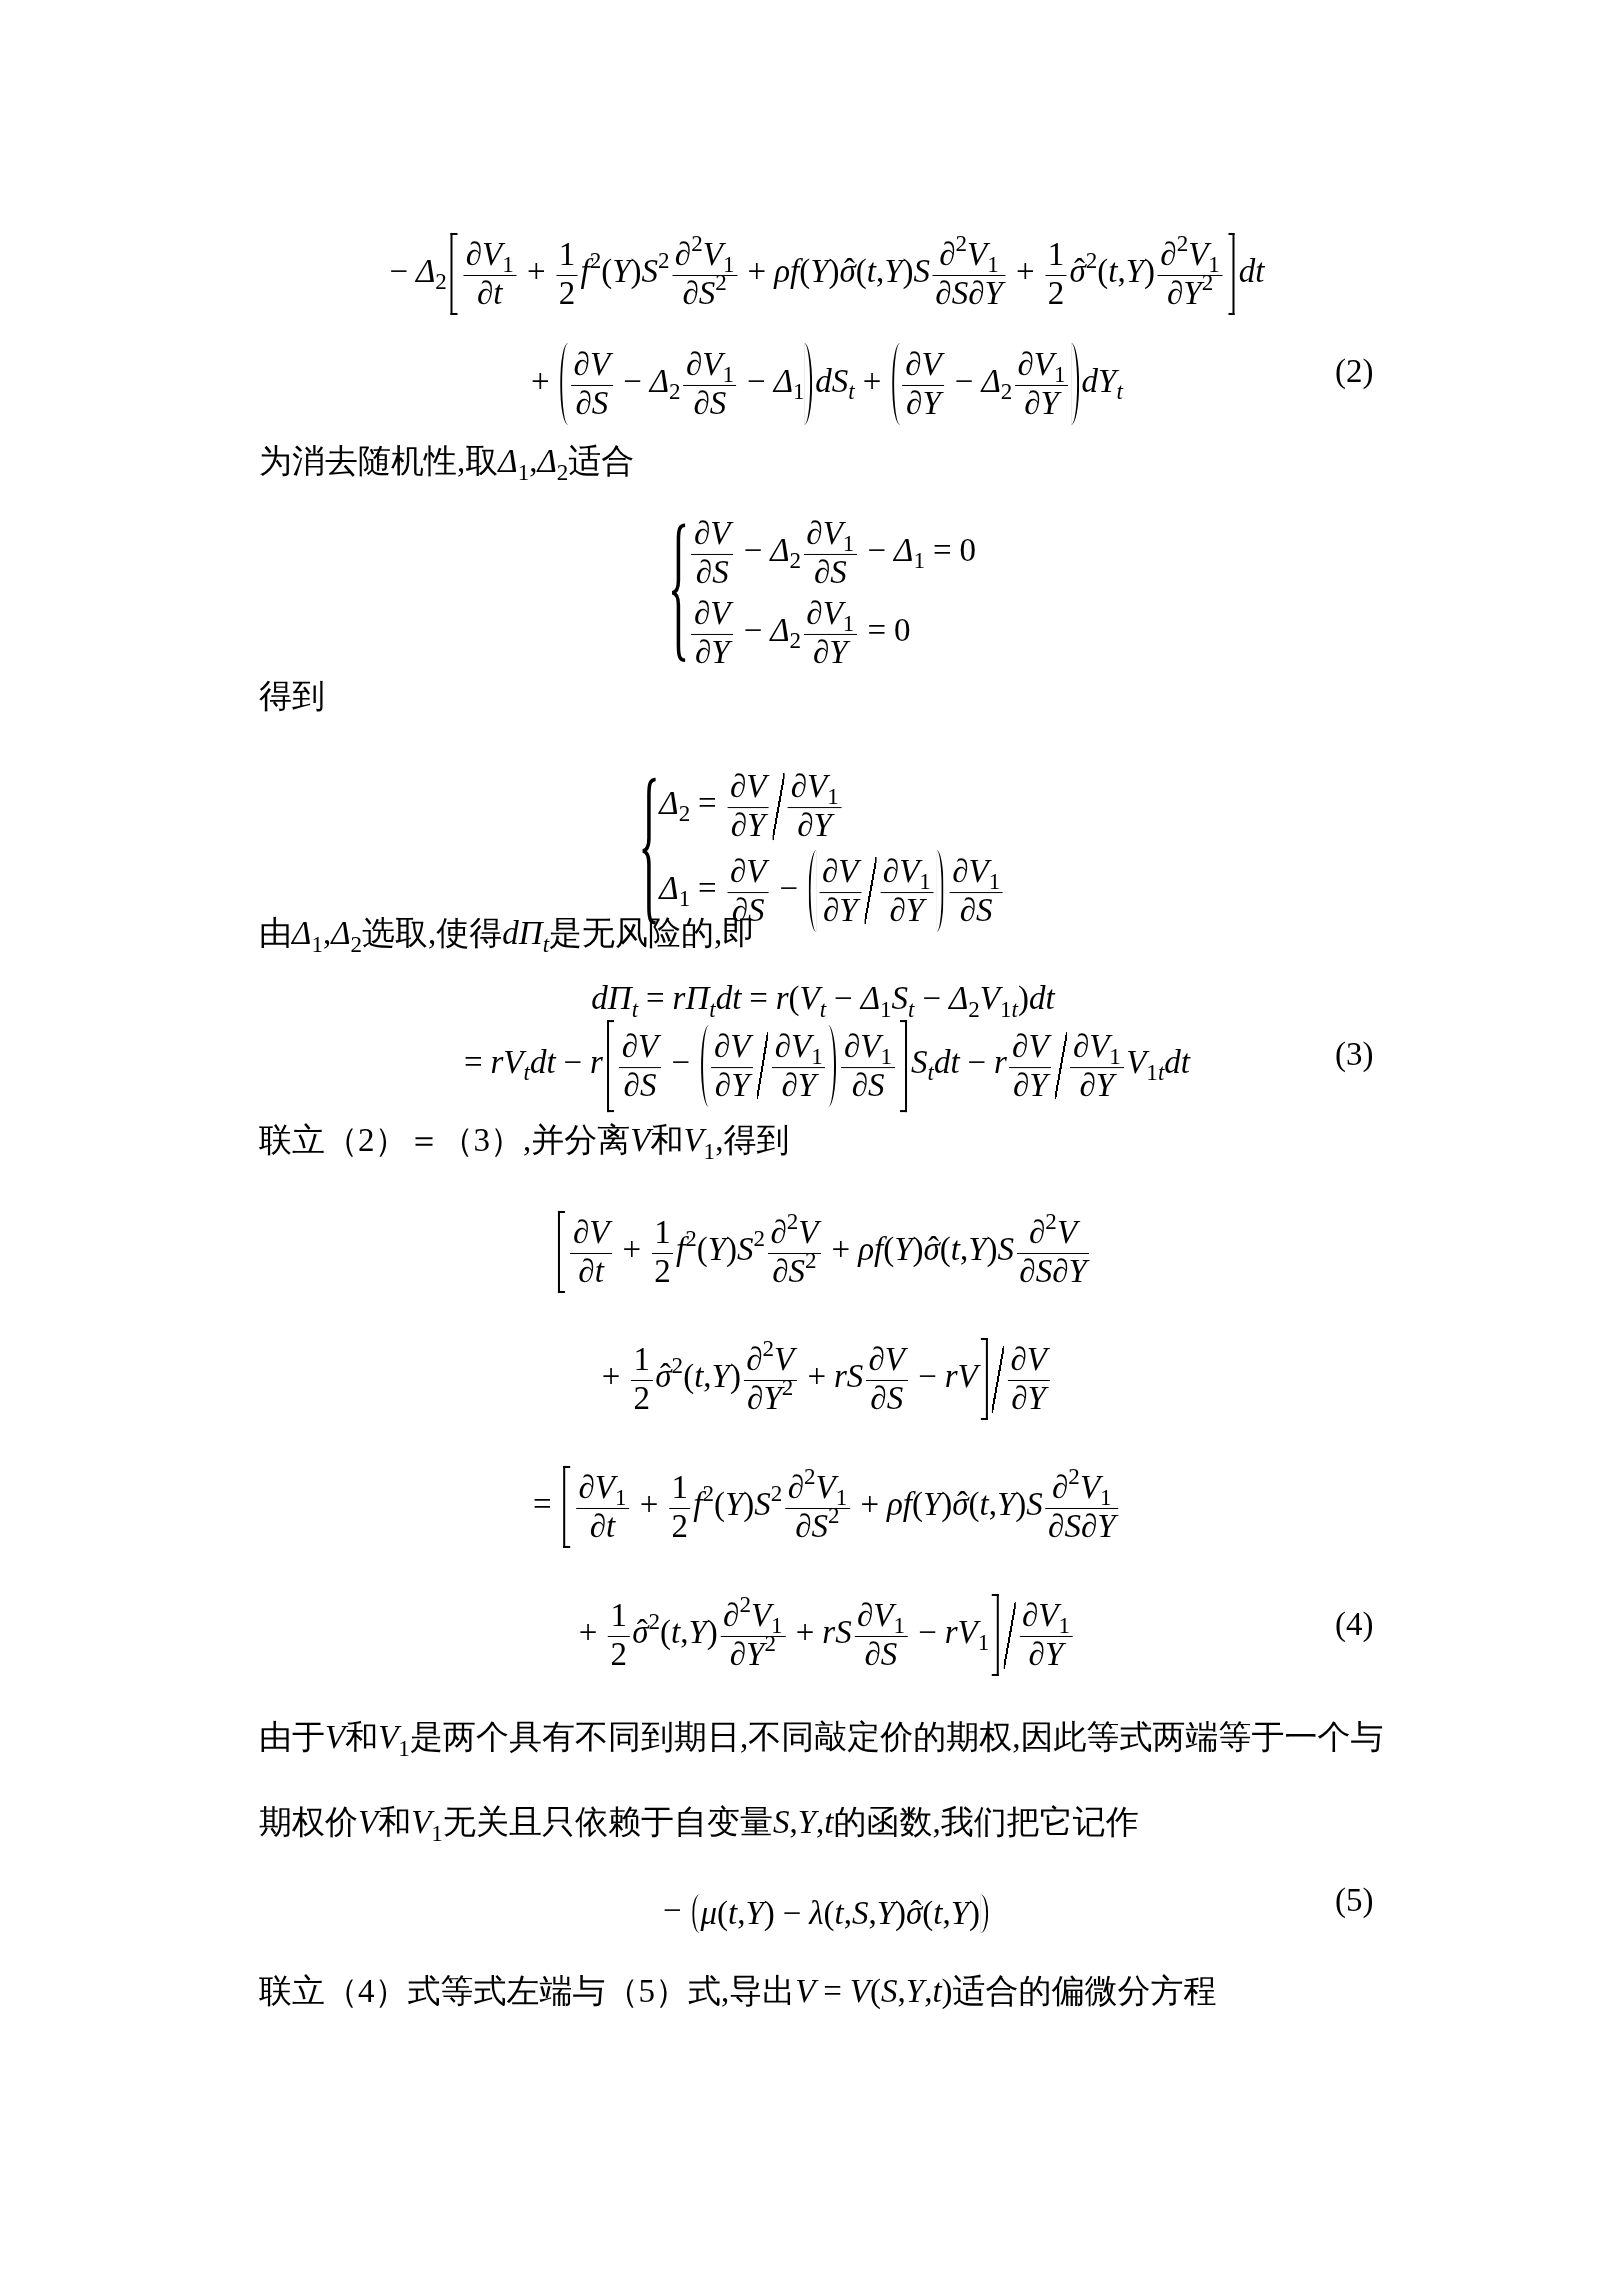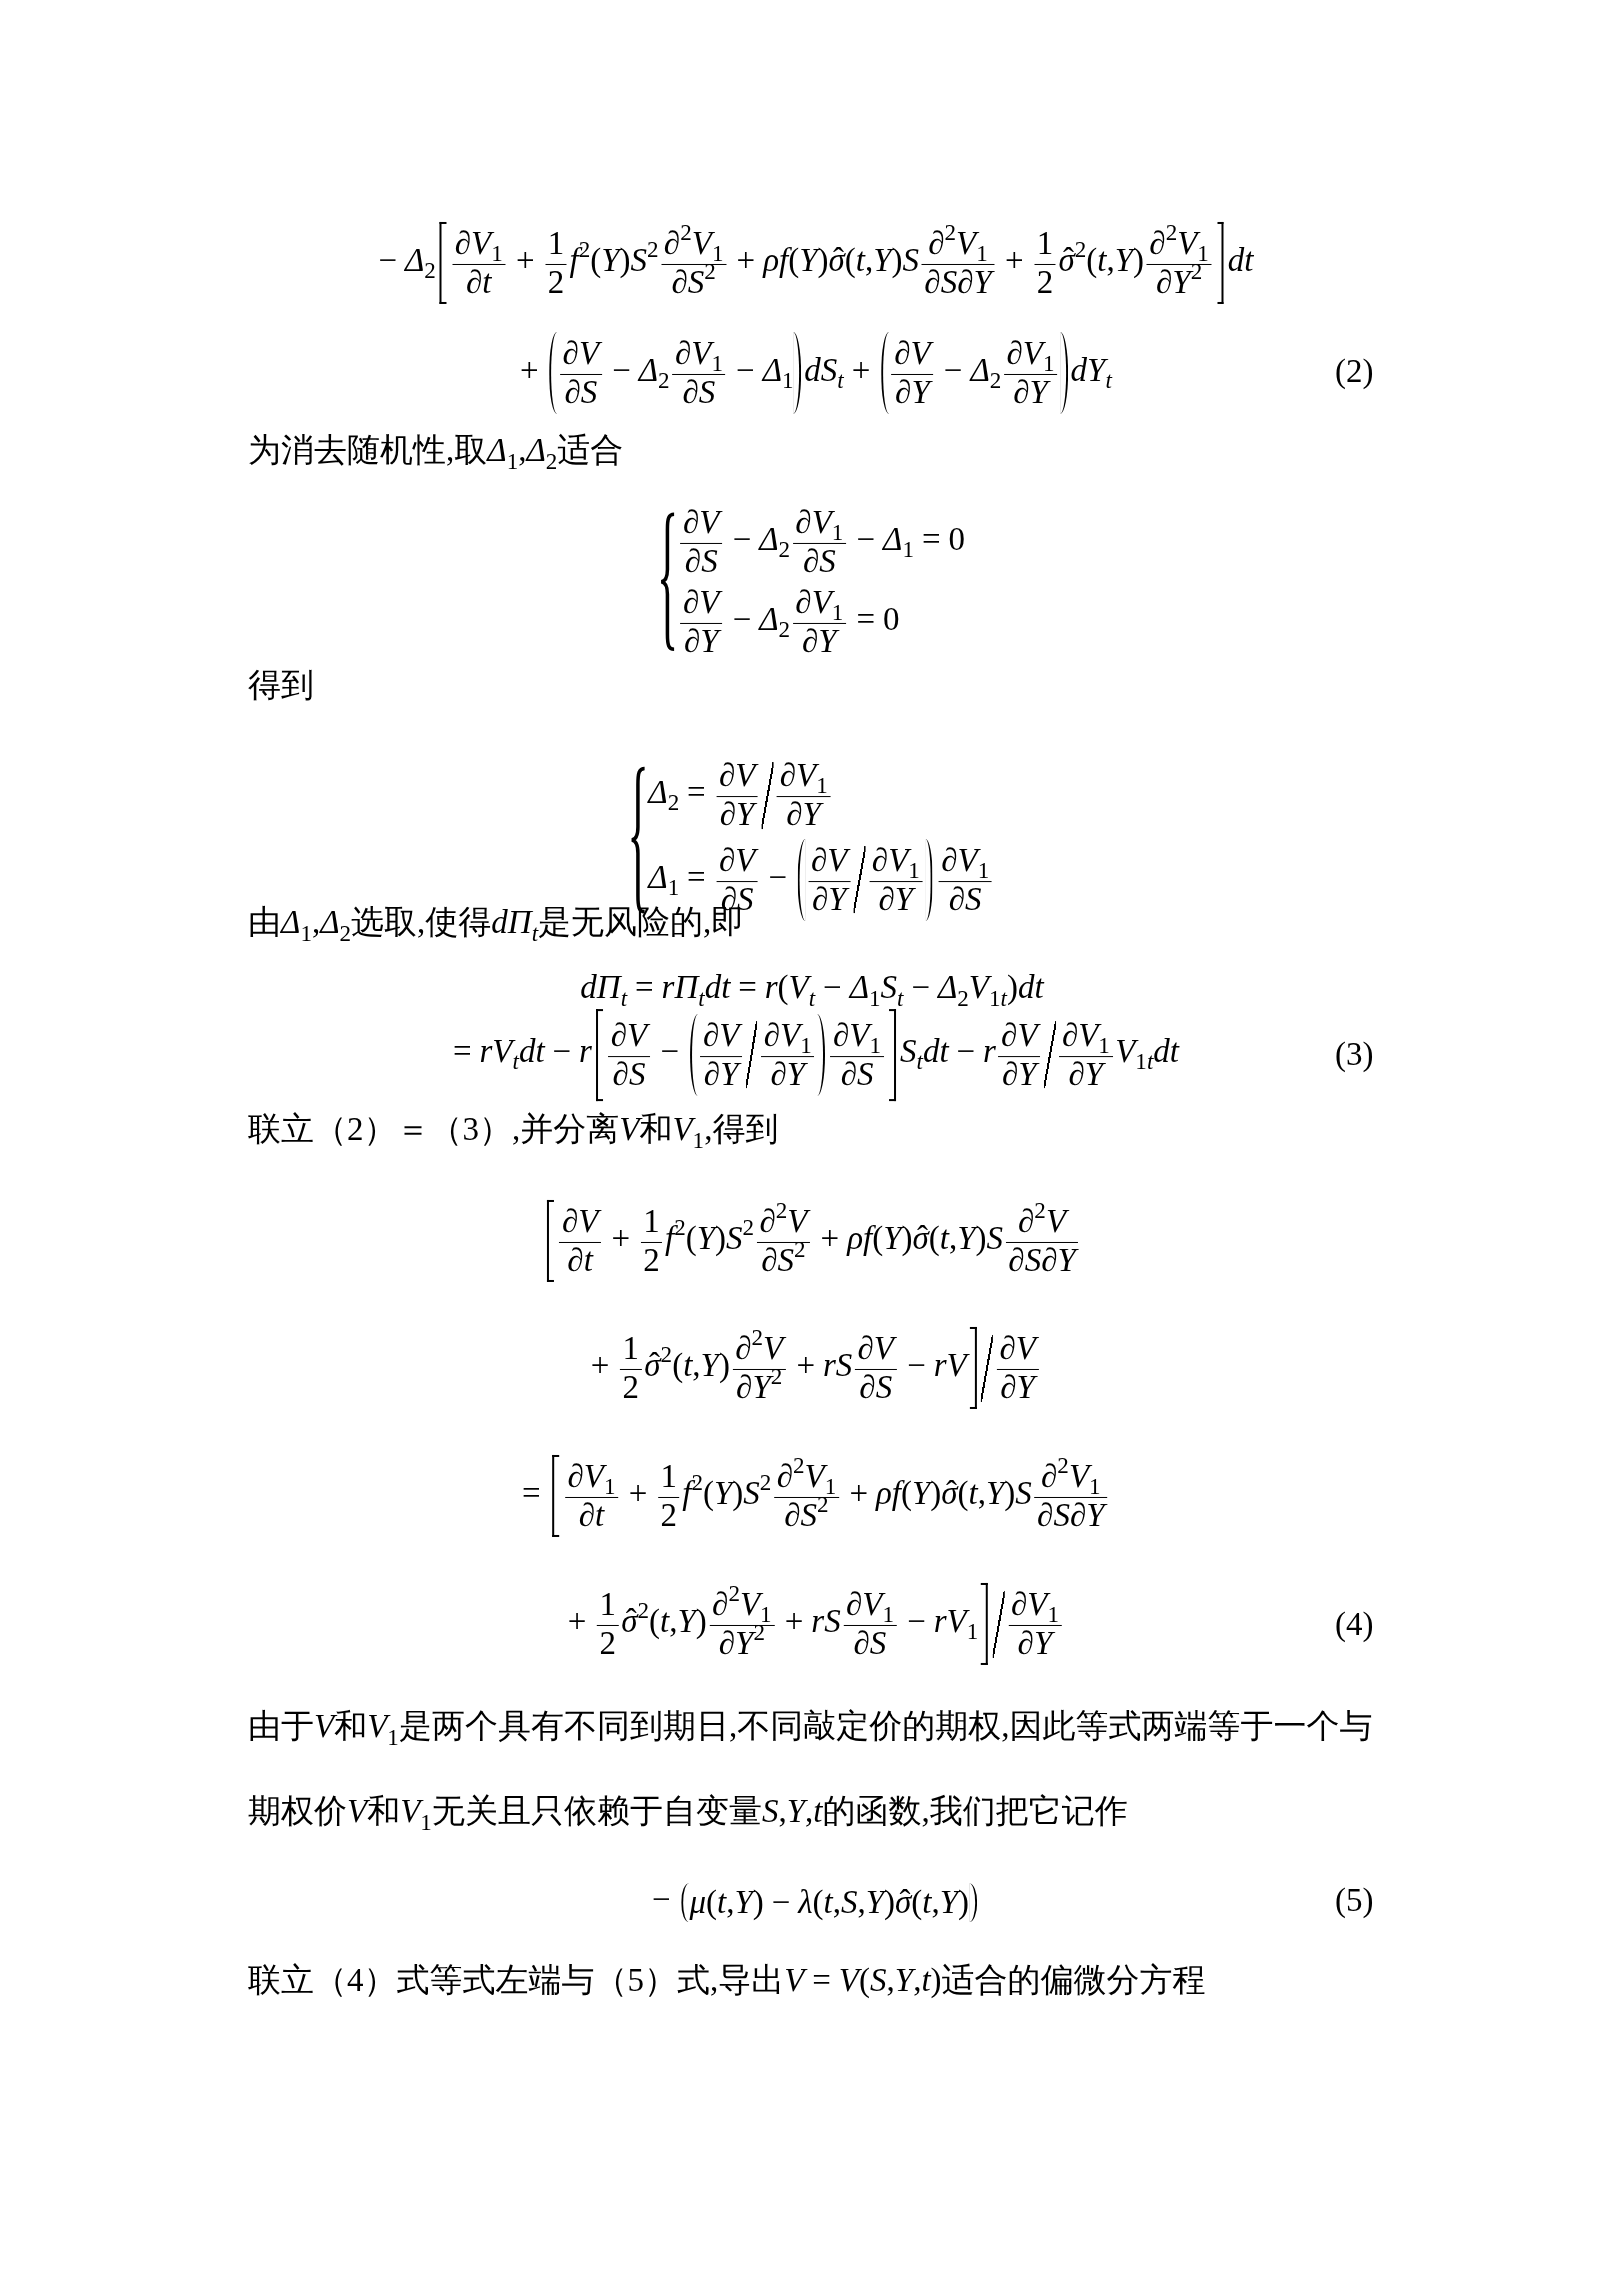--- a/index.html
+++ b/index.html
@@ -1,19 +1,19 @@
 <!DOCTYPE html>
 <html style="font-size:7.9px"><head>
 <meta charset="utf-8">
 <style>
   html,body{margin:0;padding:0;background:#ffffff;}
   body{width:1623px;height:2295px;position:relative;overflow:hidden;color:#000;
        font-family:"Liberation Serif","DejaVu Serif",serif;}
   .page{position:absolute;left:0;top:0;width:1623px;height:2295px;background:#ffffff;}
-  .blk{position:absolute;margin:0;white-space:nowrap;width:max-content;font-size:33px;line-height:1.2;}
+  .blk{position:absolute;margin:11px;white-space:nowrap;width:max-content;font-size:33px;line-height:1.2;}
   .eq{left:812px;transform:translate(-50%,-50%);}
   .txt{left:248px;transform:translateY(-50%);}
   .eqnum{position:absolute;left:1335px;transform:translateY(-50%);font-size:33px;line-height:1.2;
          font-family:"Liberation Serif","DejaVu Serif",serif;}
 
   .grp,.run{display:inline;}
   .mi{font-style:italic;}
   .mn,.mu,.cjk{font-style:normal;}
   .op{font-style:normal;margin:0 0.24em;}
 

